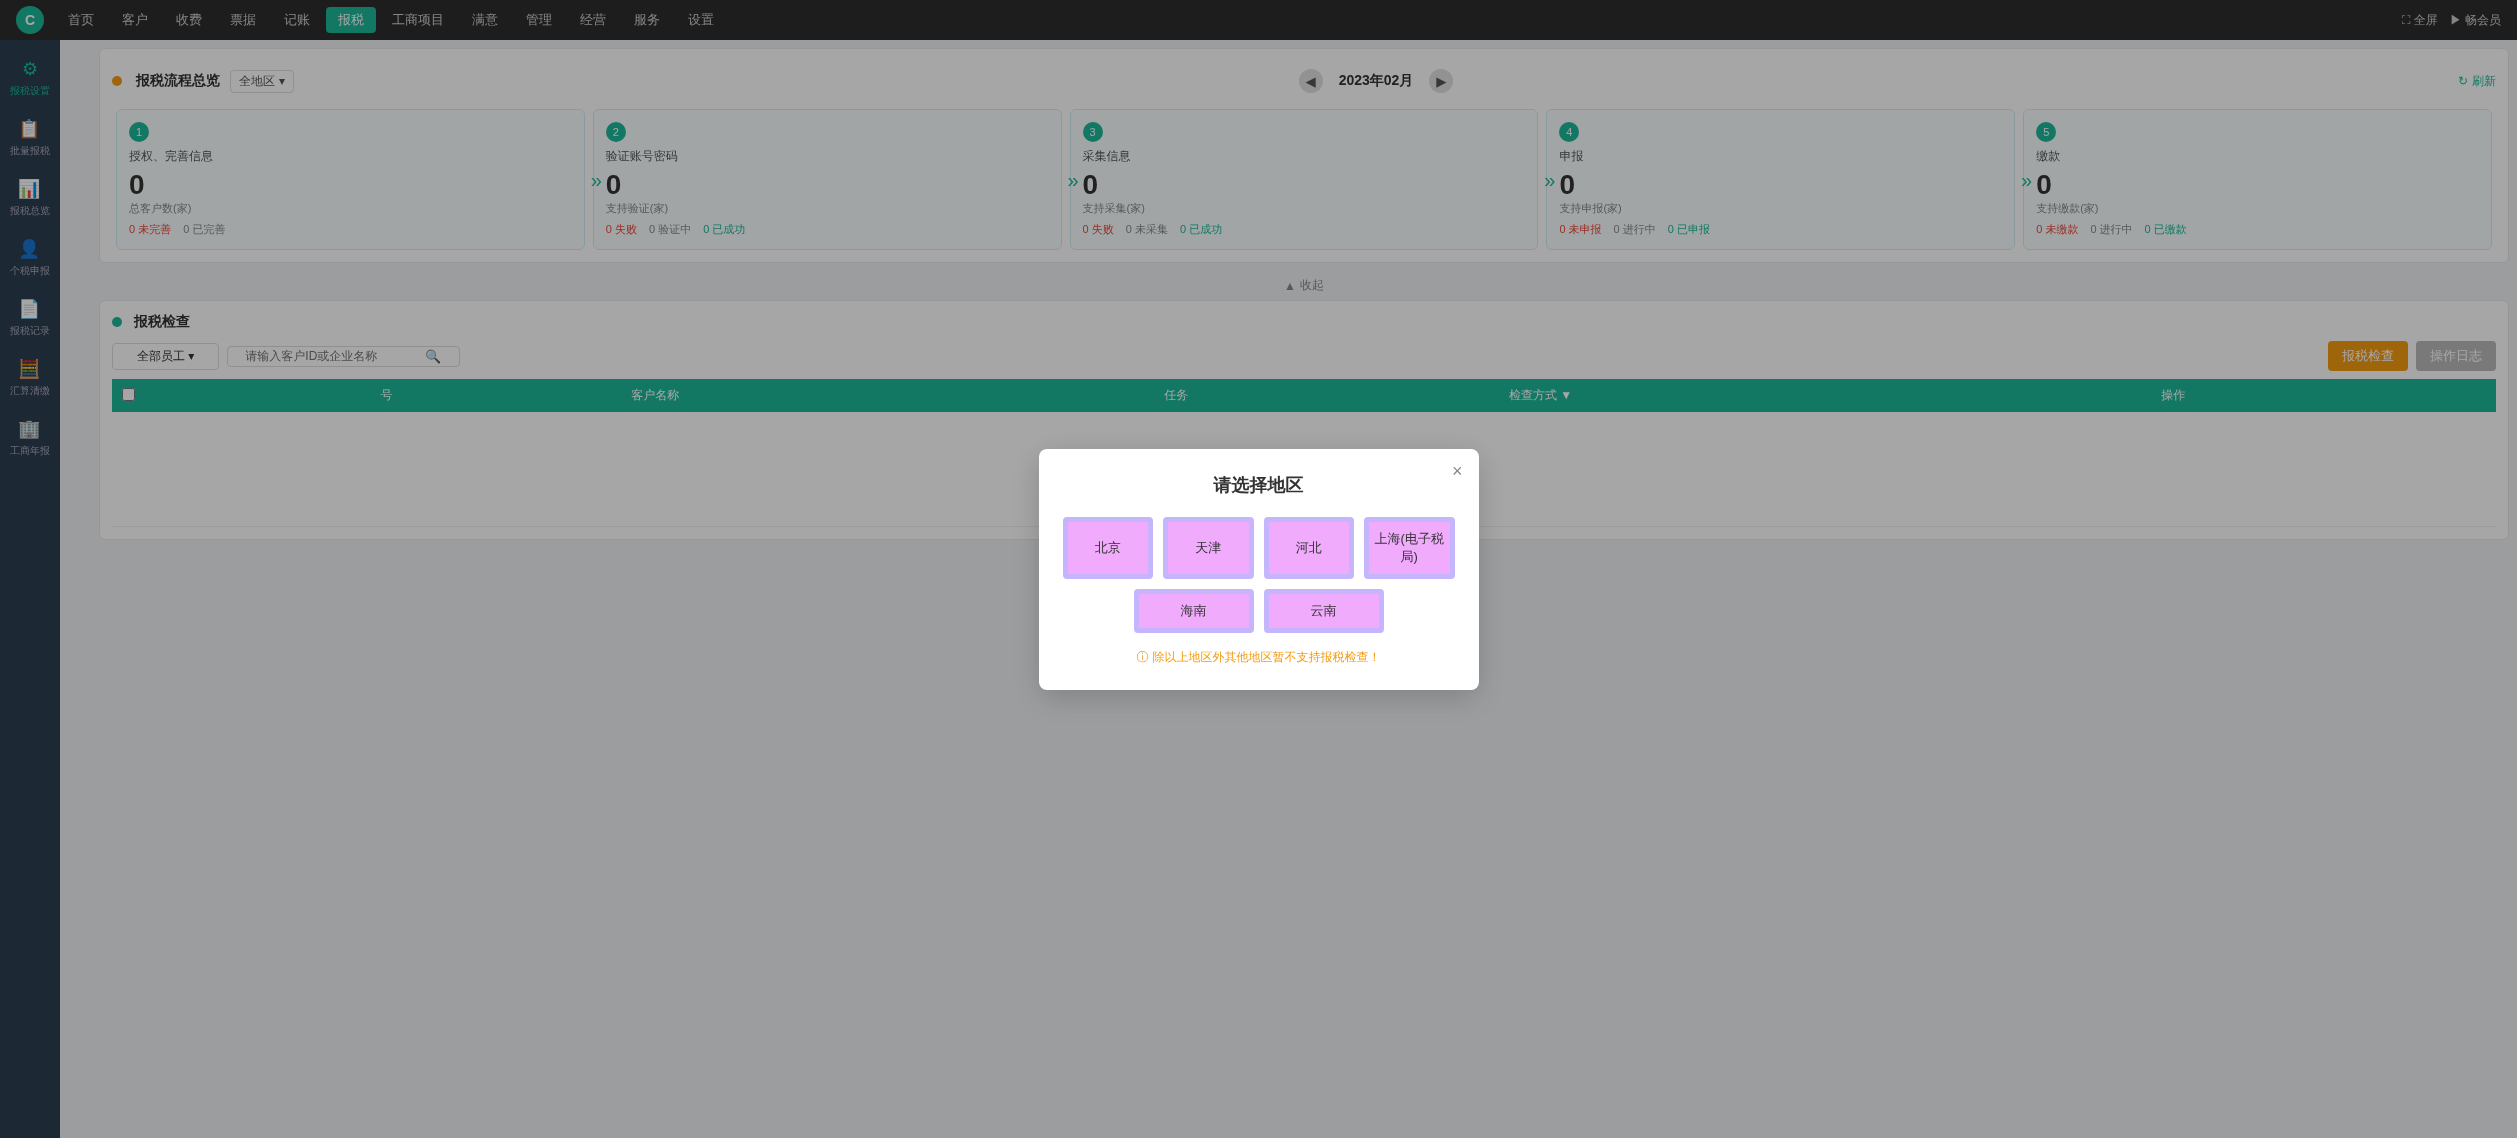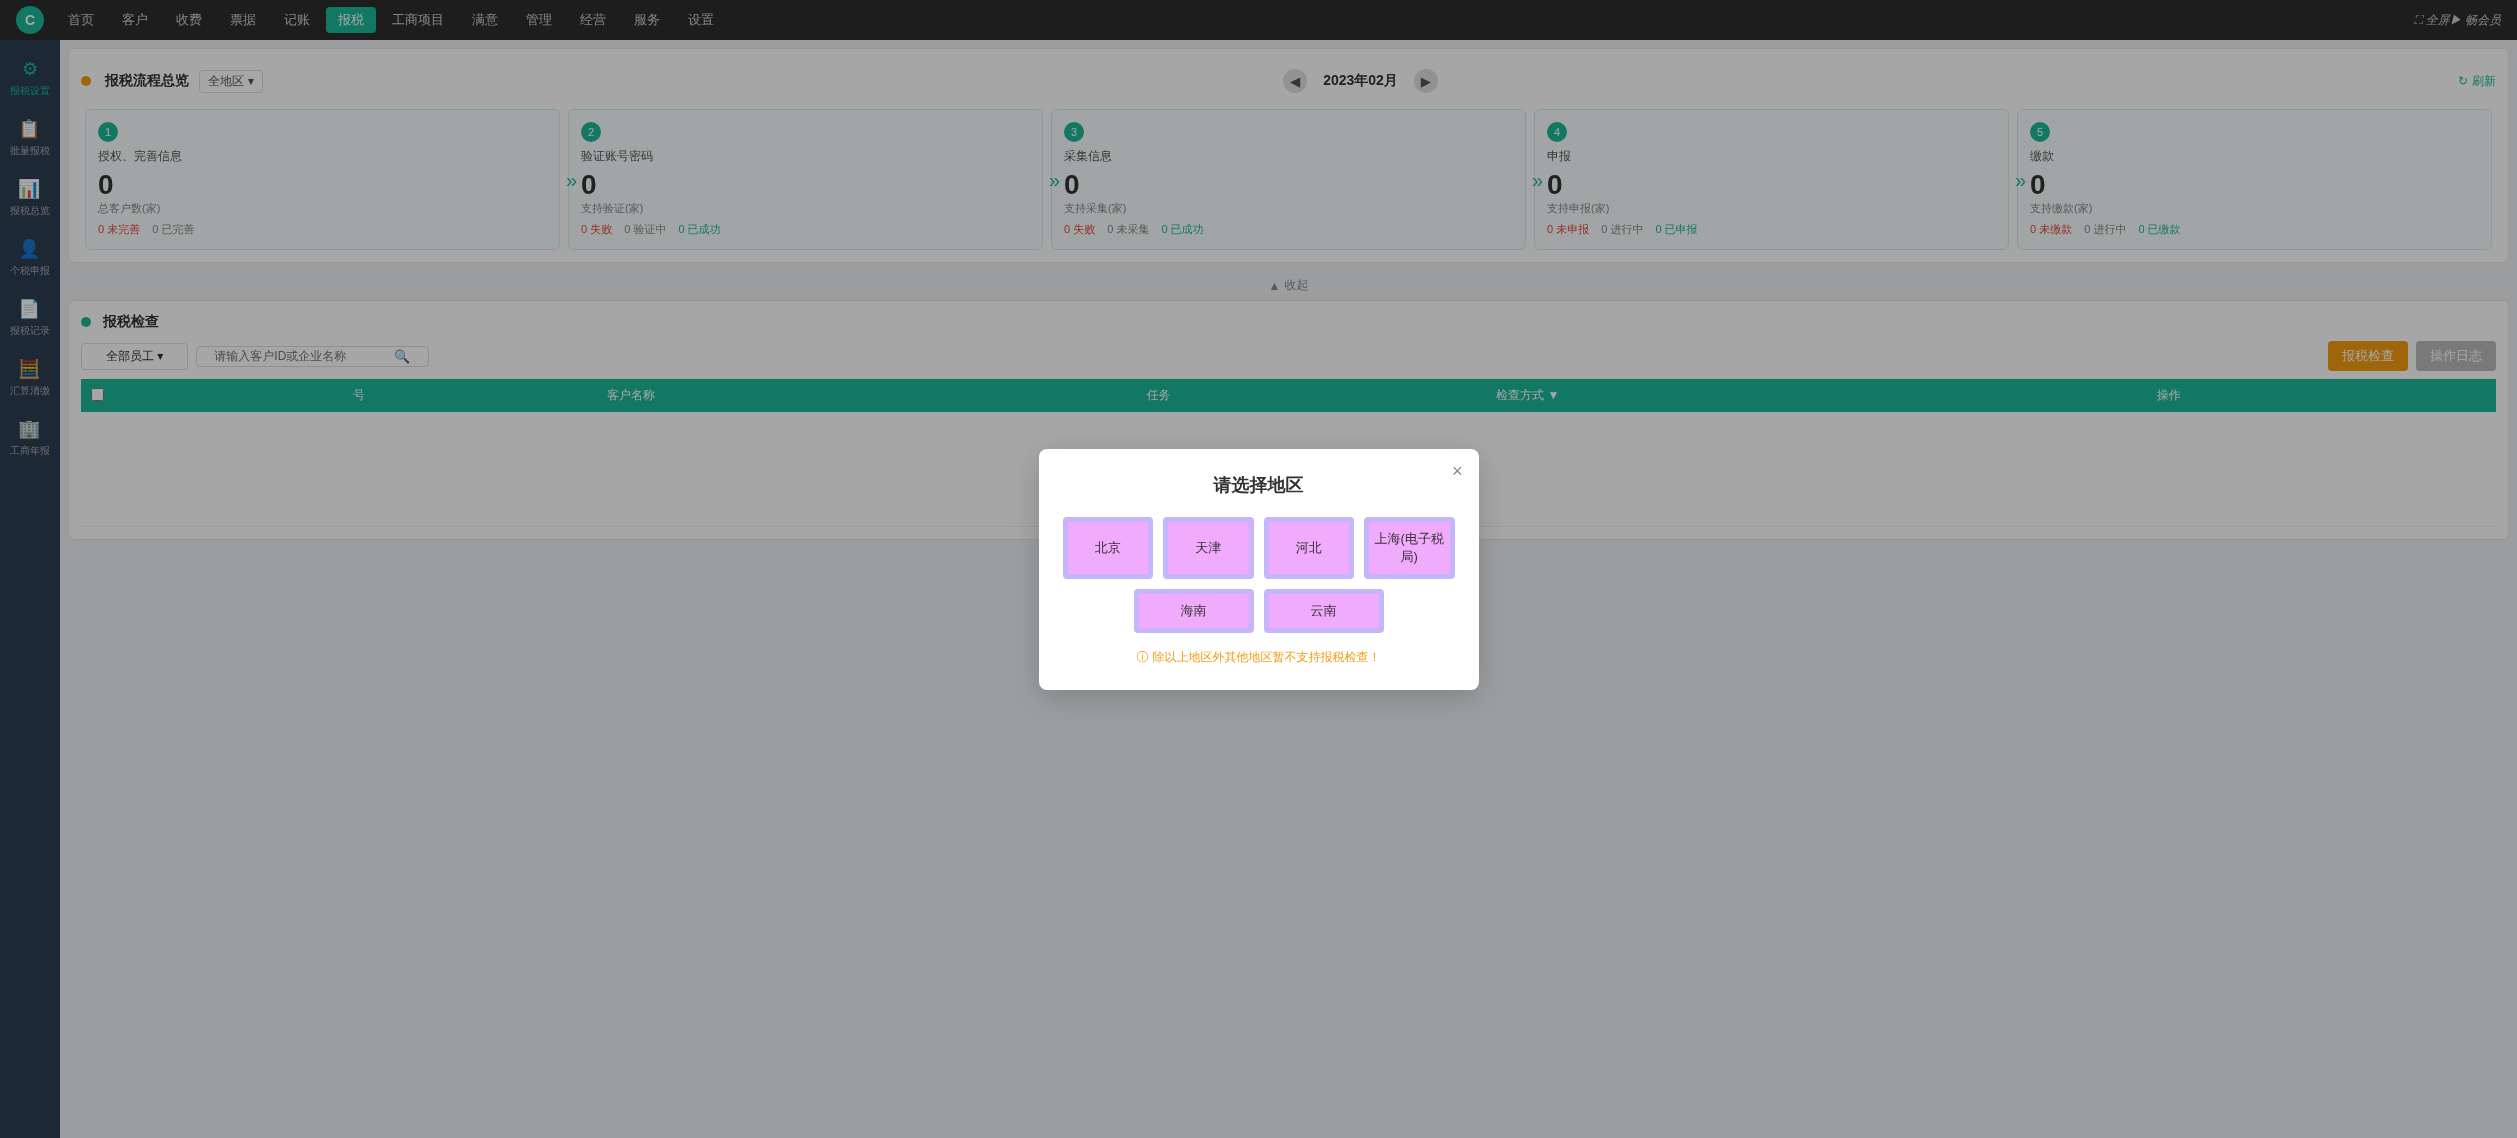--- a/index.html
+++ b/index.html
@@ -29,24 +29,24 @@
       font-size: 13px;
       text-align: right;
     }
     .top-nav-item.active {
       background: #1db89a;
       color: white;
     }
     .top-nav-right {
       margin-left: auto;
       display: flex;
+      gap: 12px;
       align-items: flex-end;
       color: #ccc;
       font-size: 12px;
-      font-style: italic;
     }
     .top-nav-right span { cursor: pointer; }
 
     
     .main-layout {
       display: flex;
       height: calc(100vh - 40px);
     }
 
     
@@ -77,20 +77,21 @@
       font-size: 18px;
     }
     .sidebar-label { font-size: 10px; text-align: left; }
 
     
     .content {
       flex: 1;
       overflow-y: auto;
       padding: 0;
       position: relative;
+      margin-left: 31px;
     }
     .region-selector {
       display: flex; align-items: center; gap: 4px;
       border: 1px solid #ddd;
       background: white;
       border-radius: 4px;
       padding: 2px 8px;
       cursor: pointer;
       font-size: 12px;
       color: #555;

